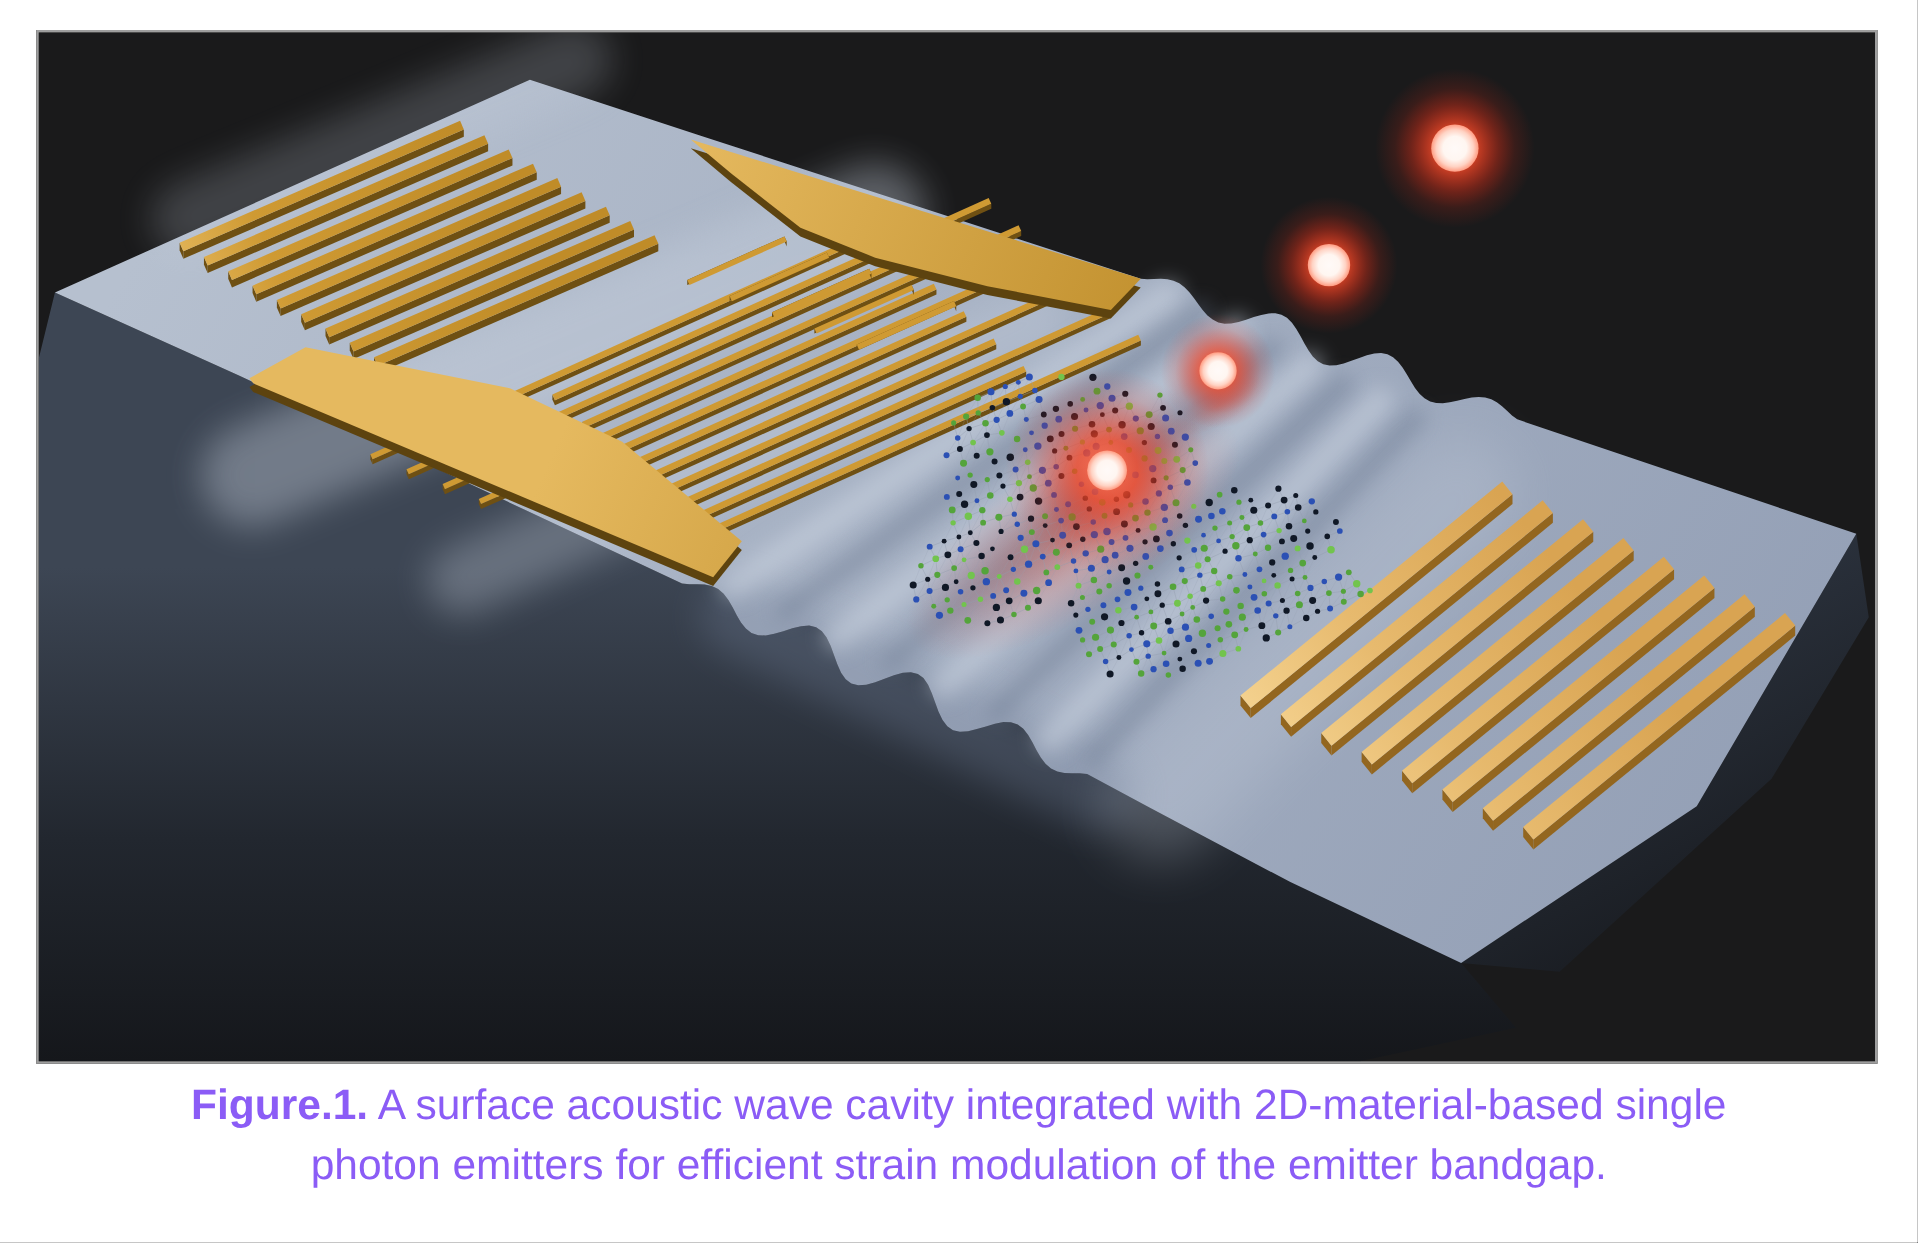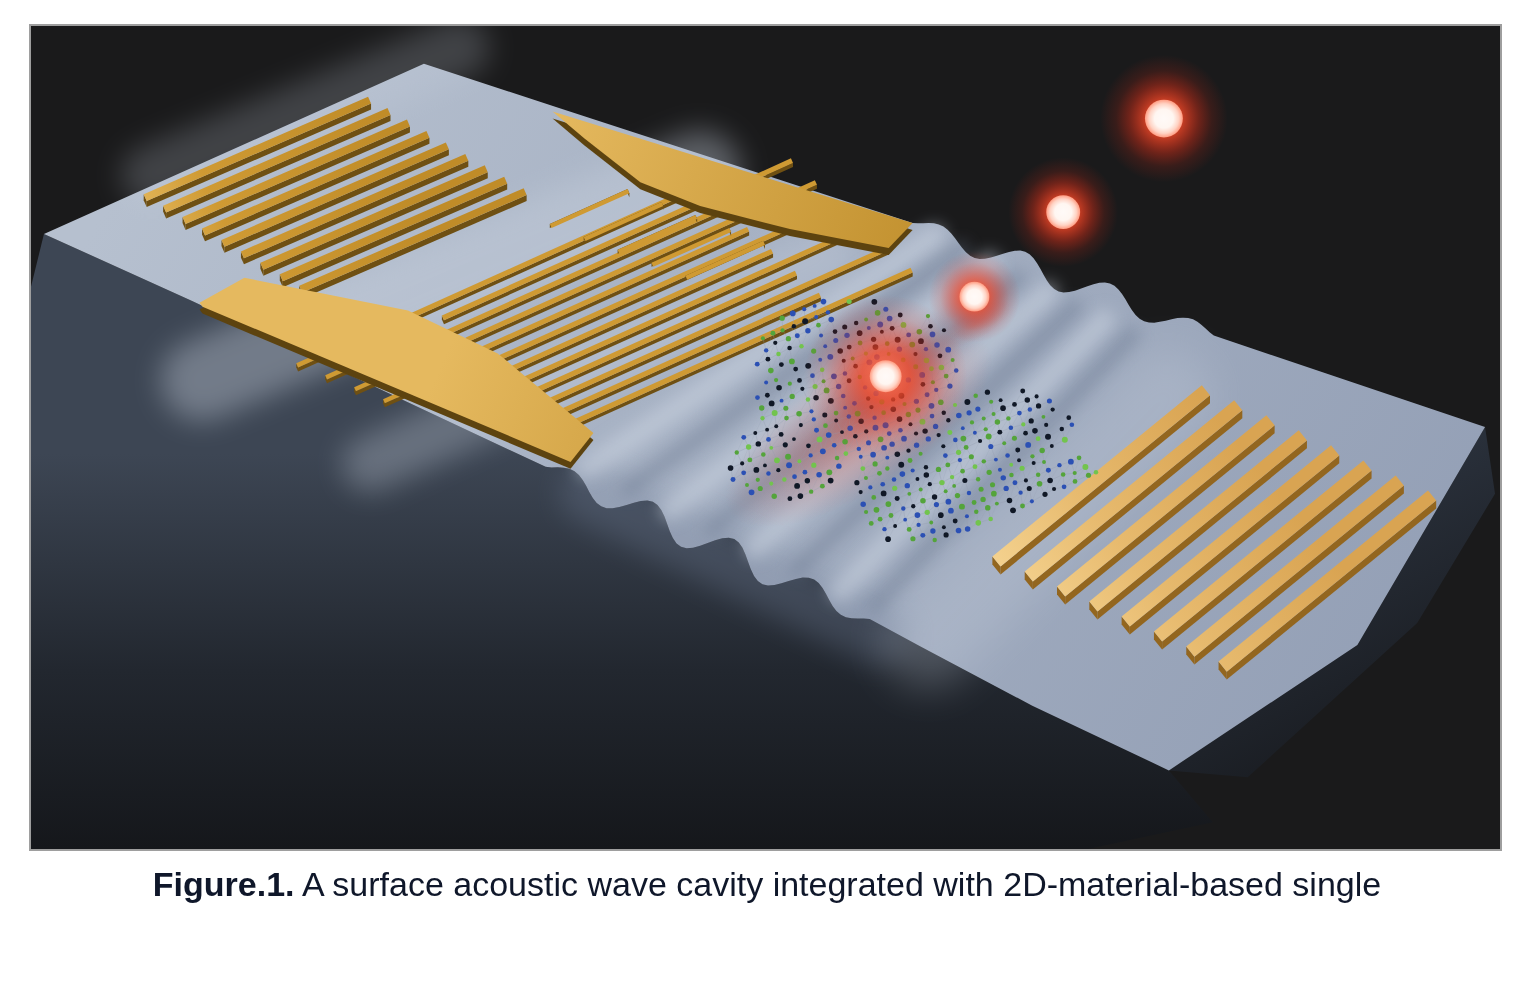--- a/index.html
+++ b/index.html
@@ -2,21 +2,21 @@
 <html><head>
 <meta charset="utf-8">
 <style>
   html,body{margin:0;padding:0;background:#ffffff;}
   body{width:1534px;height:994px;position:relative;overflow:hidden;
        font-family:"Liberation Sans", sans-serif;}
   .frame{position:absolute;left:29px;top:24px;width:1473px;height:827px;
          background:#1a1a1b;border:2px solid #9e9e9e;box-sizing:border-box;}
   .frame svg{position:absolute;left:0;top:0;width:100%;height:100%;display:block;}
   .caption{position:absolute;left:0;top:860px;width:1534px;text-align:center;
-           color:#0f172a;font-size:34px;line-height:48px;letter-spacing:0px;}
+           color:#8b5cf6;font-size:34px;line-height:48px;letter-spacing:0px;}
   .caption b{font-weight:700;}
 </style>
 </head>
 <body>
 
 <figure style="margin:0;">
   <div class="frame">
     <svg id="scene-svg" viewBox="0 0 1473 827" preserveAspectRatio="none">
         <defs>
           <linearGradient id="gTop" x1="150" y1="60" x2="1300" y2="760" gradientUnits="userSpaceOnUse">
@@ -1765,14 +1765,15 @@
         <circle cx="1035" cy="187" r="55" fill="url(#gGlow)"></circle>
         <circle cx="1136" cy="93" r="64" fill="url(#gGlow)"></circle>
         <circle cx="857" cy="352" r="16" fill="url(#gCore)"></circle>
         <circle cx="946" cy="272" r="15" fill="url(#gCore)"></circle>
         <circle cx="1035" cy="187" r="17" fill="url(#gCore)"></circle>
         <circle cx="1136" cy="93" r="19" fill="url(#gCore)"></circle>
       </svg>
   </div>
   <figcaption class="caption">
     <div><b>Figure.1.</b><span> A surface acoustic wave cavity integrated with 2D-material-based single</span></div>
+    <div><span>photon emitters for efficient strain modulation of the emitter bandgap.</span></div>
   </figcaption>
 </figure>
 
 </body></html>

